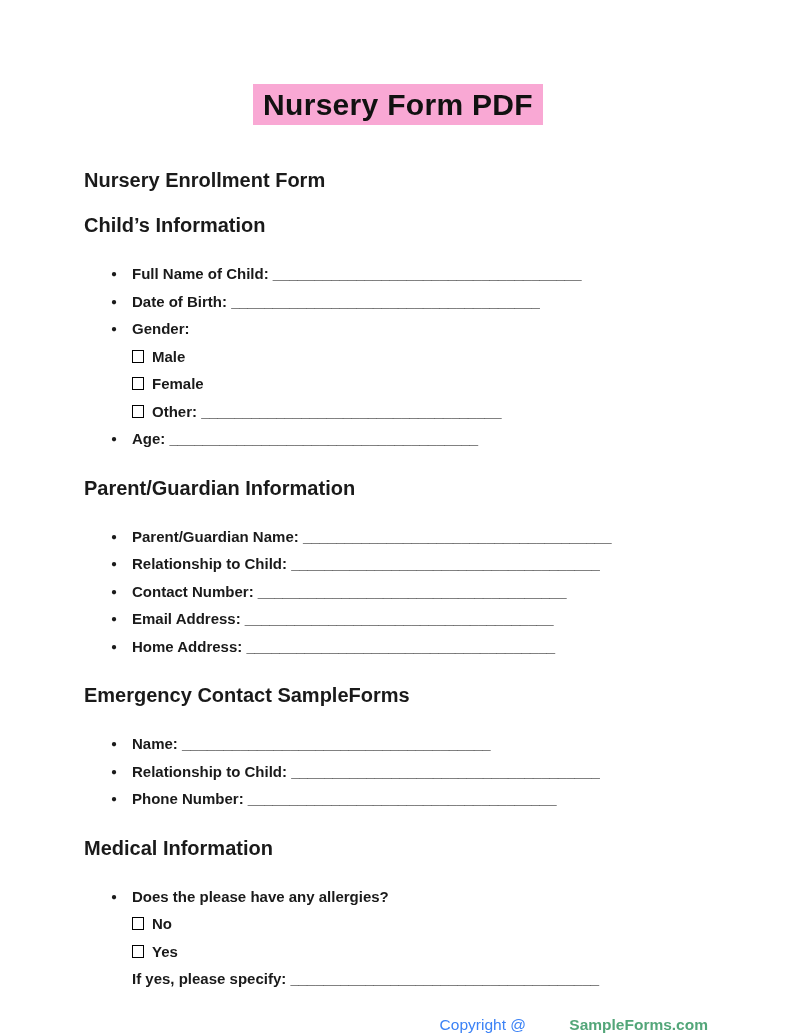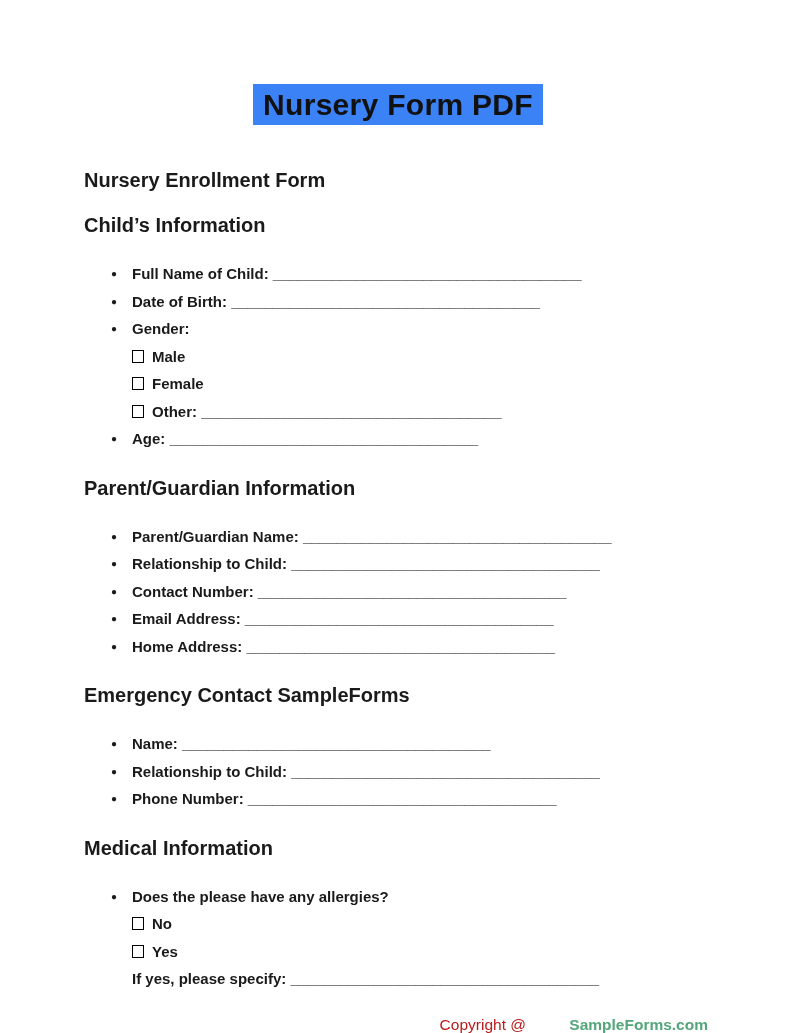--- a/index.html
+++ b/index.html
@@ -76,37 +76,37 @@
     background: #ffffff;
   }
   .footer {
     margin-top: 22px;
     text-align: right;
     font-size: 15.5px;
     line-height: 19px;
     padding-right: 4px;
   }
   .copyright-prefix {
-    color: #b91c1c;
+    color: #3b82f6;
     font-weight: 400;
   }
   .brand-link {
     color: #53a679;
     font-weight: 700;
     text-decoration: none;
     margin-left: 4px;
   }
 </style>
 </head>
 <body>
 
 <div class="page">
 
   <div class="title-wrap">
-    <span class="doc-title" style="background: #3b82f6; text-align: center;">Nursery Form PDF</span>
+    <span class="doc-title" style="background: #f9a8d4; text-align: center;">Nursery Form PDF</span>
   </div>
 
   <div class="heading first">Nursery Enrollment Form</div>
 
   <div class="heading">Child’s Information</div>
   <ul class="items">
     <li>
       <span>Full Name of Child: _____________________________________</span>
     </li>
     <li>

